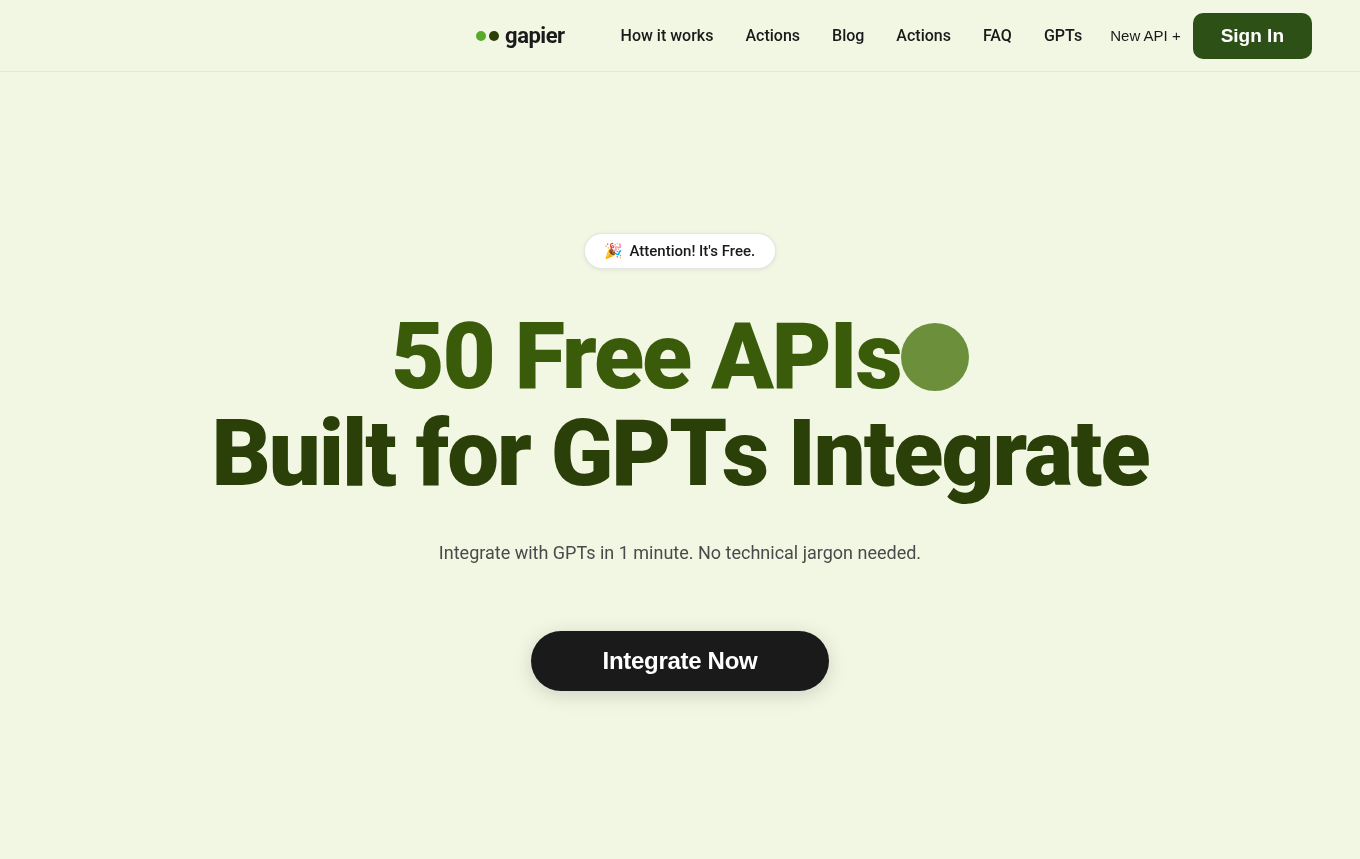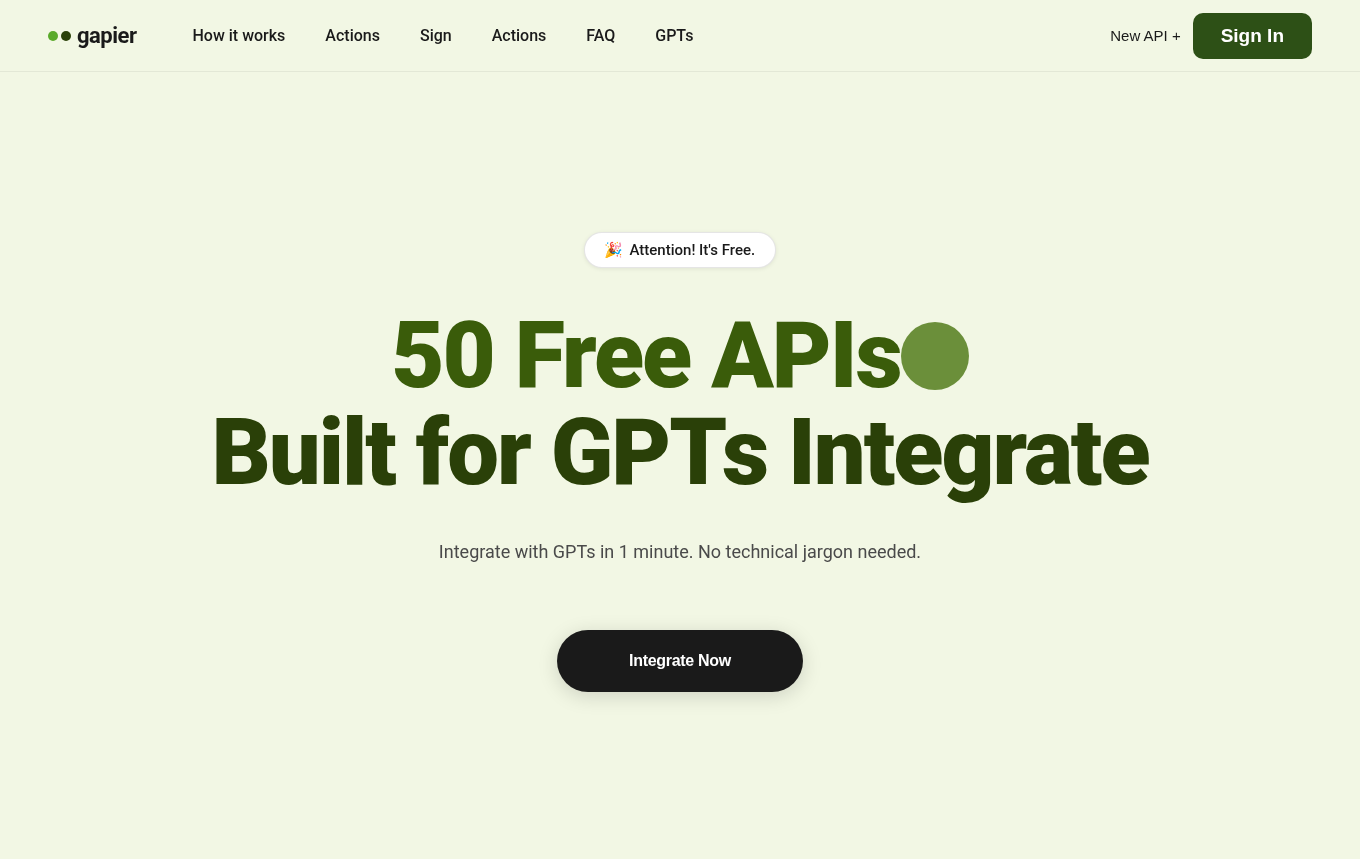--- a/index.html
+++ b/index.html
@@ -9,21 +9,21 @@
       background-color: #f2f7e4;
       min-height: 859px;
       width: 1360px;
       overflow-x: hidden;
     }
 
     
     nav {
       display: flex;
       align-items: center;
-      justify-content: space-between;
+      justify-content: flex-end;
       padding: 0 48px;
       height: 72px;
       background-color: #f2f7e4;
       border-bottom: 1px solid rgba(0,0,0,0.06);
     }
 
     .nav-left {
       display: flex;
       align-items: center;
       gap: 40px;
@@ -39,21 +39,21 @@
     .logo-text {
       font-size: 22px;
       font-weight: 700;
       color: #1a1a1a;
       letter-spacing: -0.5px;
     }
 
     .nav-links {
       display: flex;
       align-items: center;
-      gap: 8px;
+      gap: 0;
       list-style: none;
     }
 
     .nav-links li a {
       text-decoration: none;
       color: #1a1a1a;
       font-size: 16px;
       font-weight: 500;
       padding: 8px 16px;
       border-radius: 8px;
@@ -147,22 +147,22 @@
       color: #4a4a4a;
       margin-bottom: 68px;
       font-weight: 400;
     }
 
     .integrate-btn {
       background-color: #1a1a1a;
       color: #ffffff;
       border: none;
       border-radius: 999px;
-      padding: 22px 72px;
-      font-size: 16px;
+      padding: 16px 72px;
+      font-size: 24px;
       font-weight: 600;
       cursor: pointer;
       letter-spacing: -0.3px;
       box-shadow: 0 4px 20px rgba(0,0,0,0.15);
       transition: transform 0.15s, box-shadow 0.15s;
     }
 
     
     .logo-dots {
       display: flex;
@@ -193,21 +193,21 @@
         <div class="logo-dot-dark"></div>
       </div>
       <span class="logo-text">
         <span>gap</span><span>ier</span>
       </span>
     </a>
 
     <ul class="nav-links">
       <li><a href="#">How it works</a></li>
       <li><a href="#">Actions</a></li>
-      <li><a href="#">Sign</a></li>
+      <li><a href="#">Blog</a></li>
       <li><a href="#">Actions</a></li>
       <li><a href="#">FAQ</a></li>
       <li><a href="#">GPTs</a></li>
     </ul>
   </div>
 
   <div class="nav-right">
     <button class="new-api-btn">New API +</button>
     <button class="sign-in-btn">Sign In</button>
   </div>

